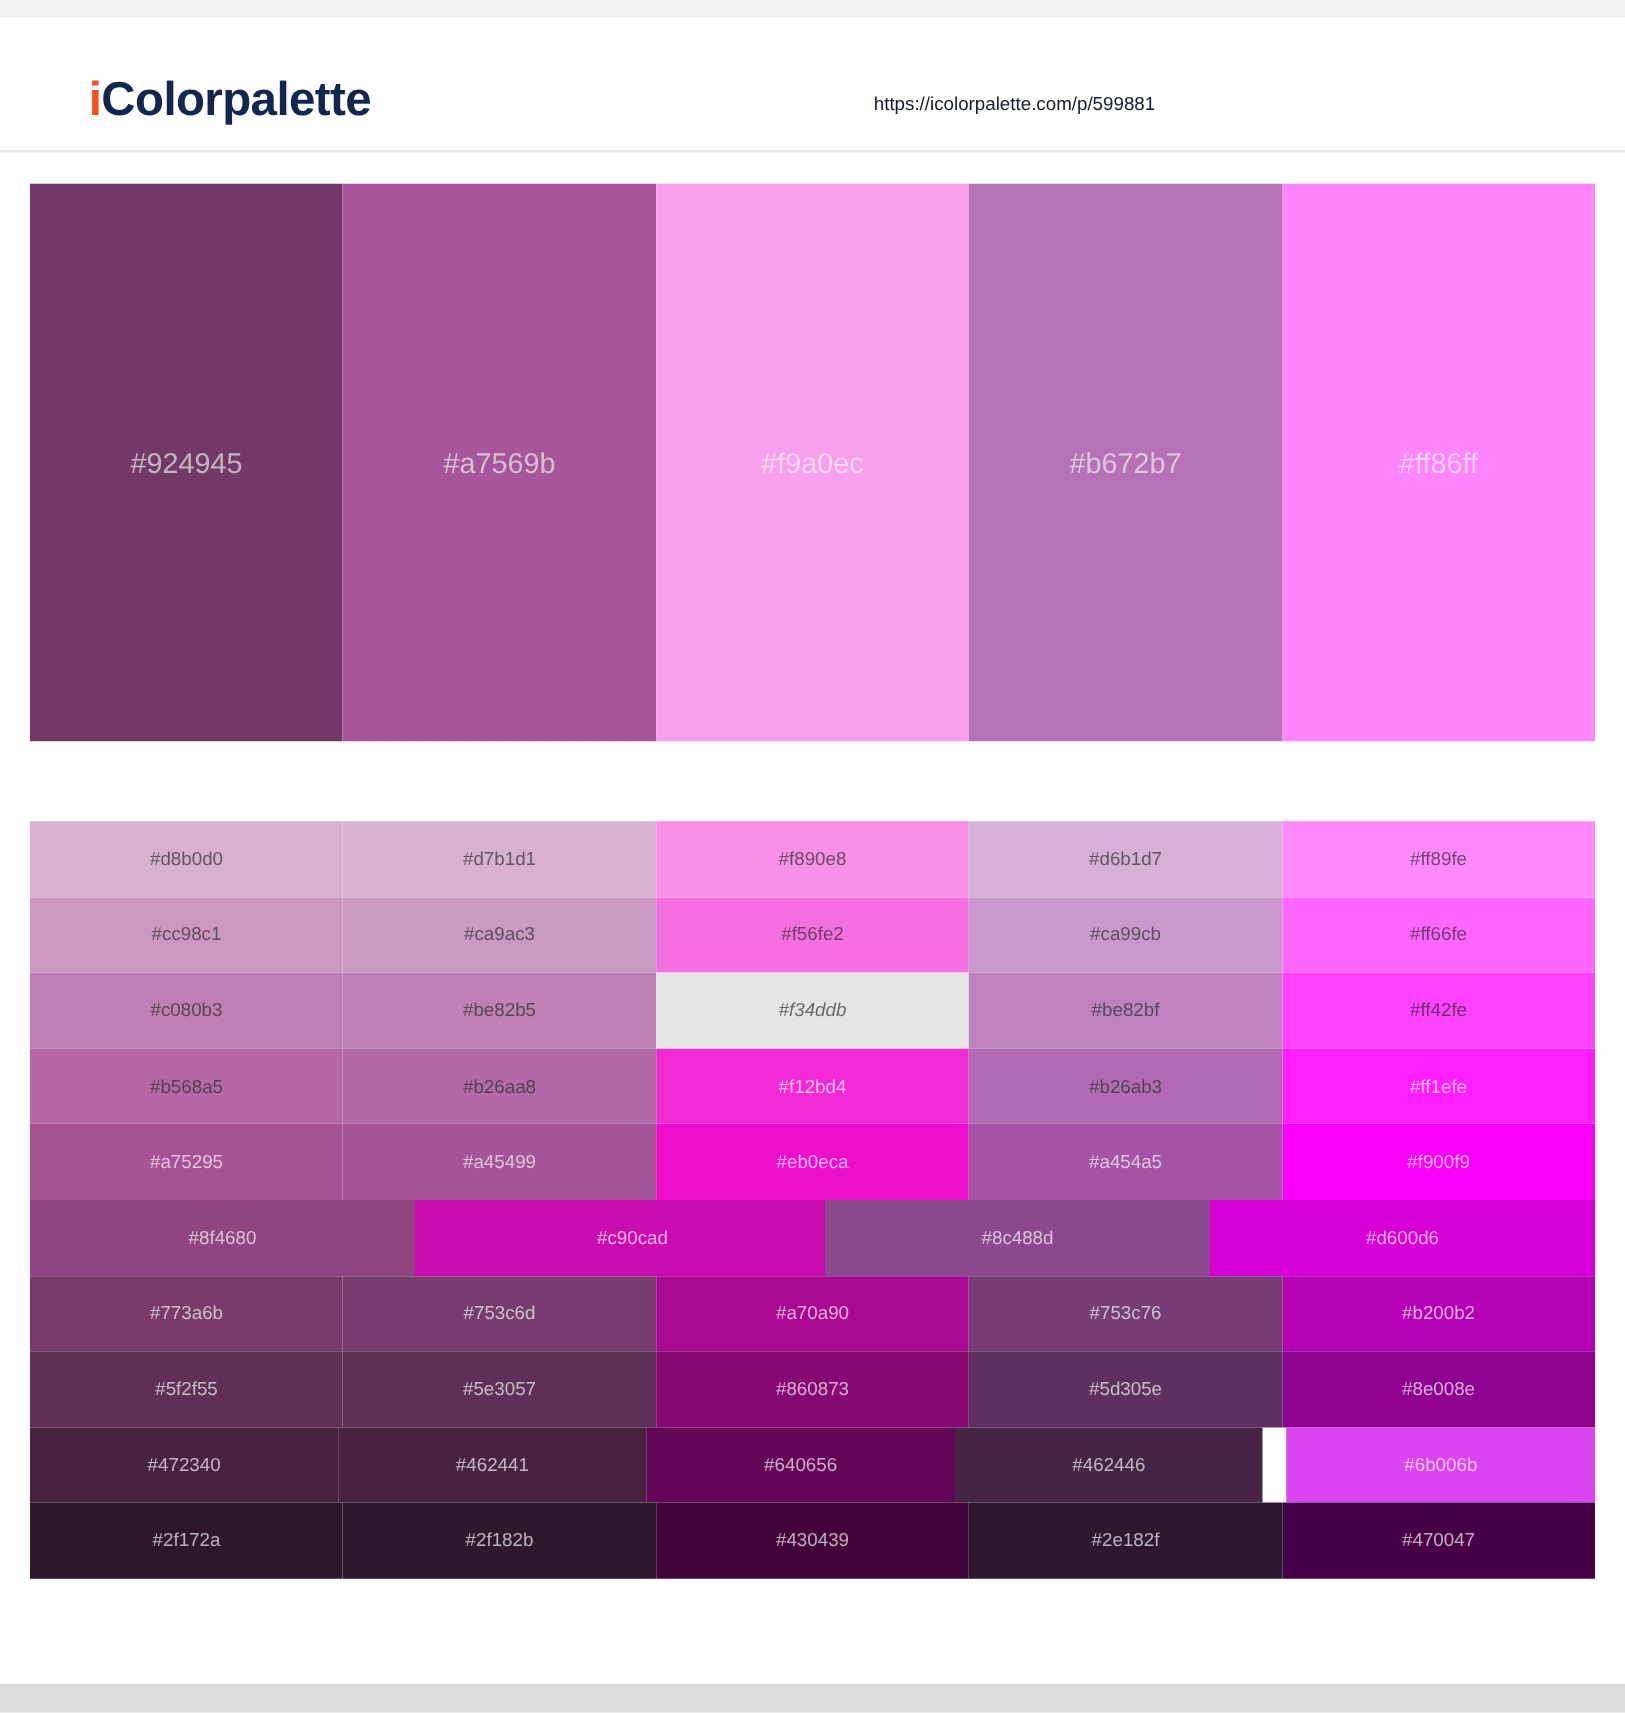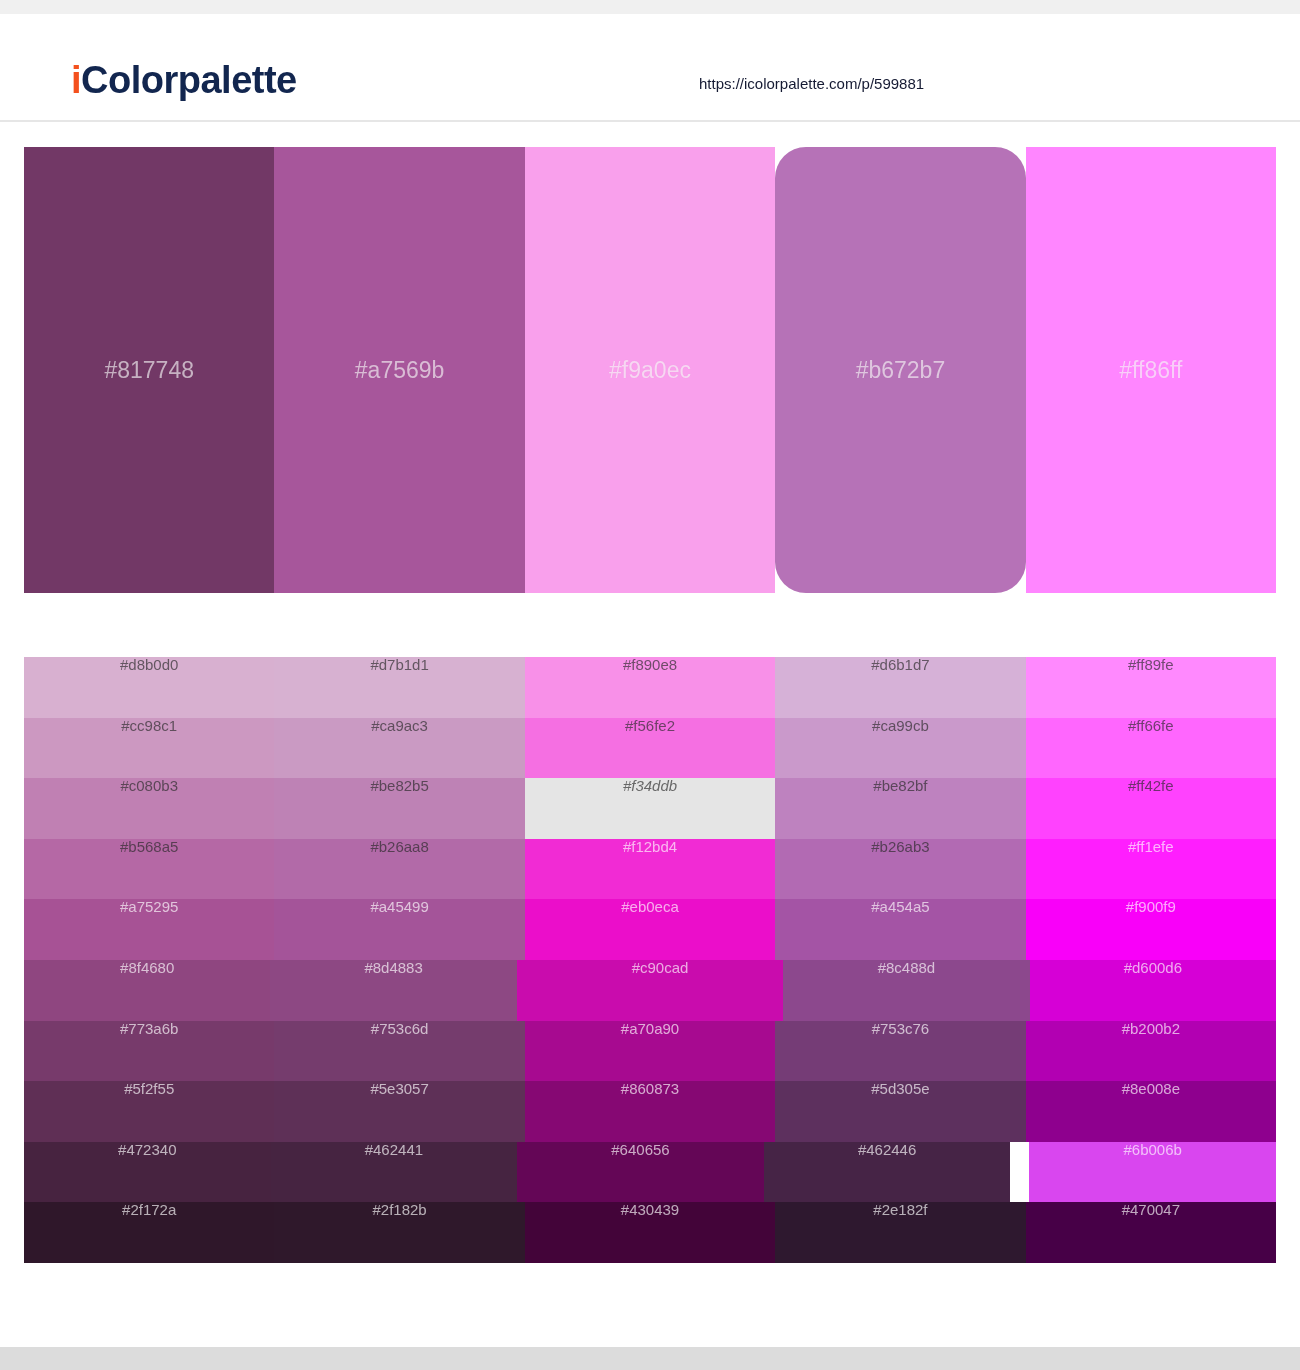--- a/index.html
+++ b/index.html
@@ -97,21 +97,21 @@
     display: flex;
     flex-direction: column;
   }
   .shade-row {
     flex: 1 1 0;
     display: flex;
   }
   .shade-cell {
     flex: 1 1 0;
     display: flex;
-    align-items: flex-start;
+    align-items: center;
     justify-content: center;
     position: relative;
   }
   .shade-label {
     font-size: 15px;
     line-height: 1;
     color: rgba(255,255,255,0.66);
     user-select: none;
   }
   .shade-label.dark-text {
@@ -136,29 +136,29 @@
 <div class="header">
   <div class="logo">
     <span class="logo-i">i</span><span class="logo-rest">Colorpalette</span>
   </div>
   <div class="site-url">https://icolorpalette.com/p/599881</div>
 </div>
 <div class="header-divider"></div>
 
 <div class="swatch-band">
     <div class="swatch" style="background: rgb(114, 56, 102);">
-      <span class="swatch-label">#817748</span>
+      <span class="swatch-label">#924945</span>
     </div>
     <div class="swatch" style="background: rgb(167, 86, 155);">
       <span class="swatch-label">#a7569b</span>
     </div>
     <div class="swatch" style="background: rgb(249, 160, 236);">
       <span class="swatch-label">#f9a0ec</span>
     </div>
-    <div class="swatch" style="background: rgb(182, 114, 183); border-radius: 31px;">
+    <div class="swatch" style="background: rgb(182, 114, 183);">
       <span class="swatch-label">#b672b7</span>
     </div>
     <div class="swatch" style="background: rgb(255, 134, 255);">
       <span class="swatch-label">#ff86ff</span>
     </div>
   </div>
 
 <div class="shades-grid">
     <div class="shade-row">
       <div class="shade-cell" style="background: rgb(216, 176, 208);">
@@ -242,23 +242,20 @@
         <span class="shade-label">#a454a5</span>
       </div>
       <div class="shade-cell" style="background: rgb(249, 0, 249);">
         <span class="shade-label">#f900f9</span>
       </div>
     </div>
     <div class="shade-row">
       <div class="shade-cell" style="background: rgb(143, 70, 128);">
         <span class="shade-label">#8f4680</span>
       </div>
-      <div class="shade-cell" style="background: rgb(141, 72, 131);">
-        <span class="shade-label">#8d4883</span>
-      </div>
       <div class="shade-cell" style="background: rgb(201, 12, 173); padding-left: 20px;">
         <span class="shade-label">#c90cad</span>
       </div>
       <div class="shade-cell" style="background: rgb(140, 72, 141);">
         <span class="shade-label">#8c488d</span>
       </div>
       <div class="shade-cell" style="background: rgb(214, 0, 214);">
         <span class="shade-label">#d600d6</span>
       </div>
     </div>

